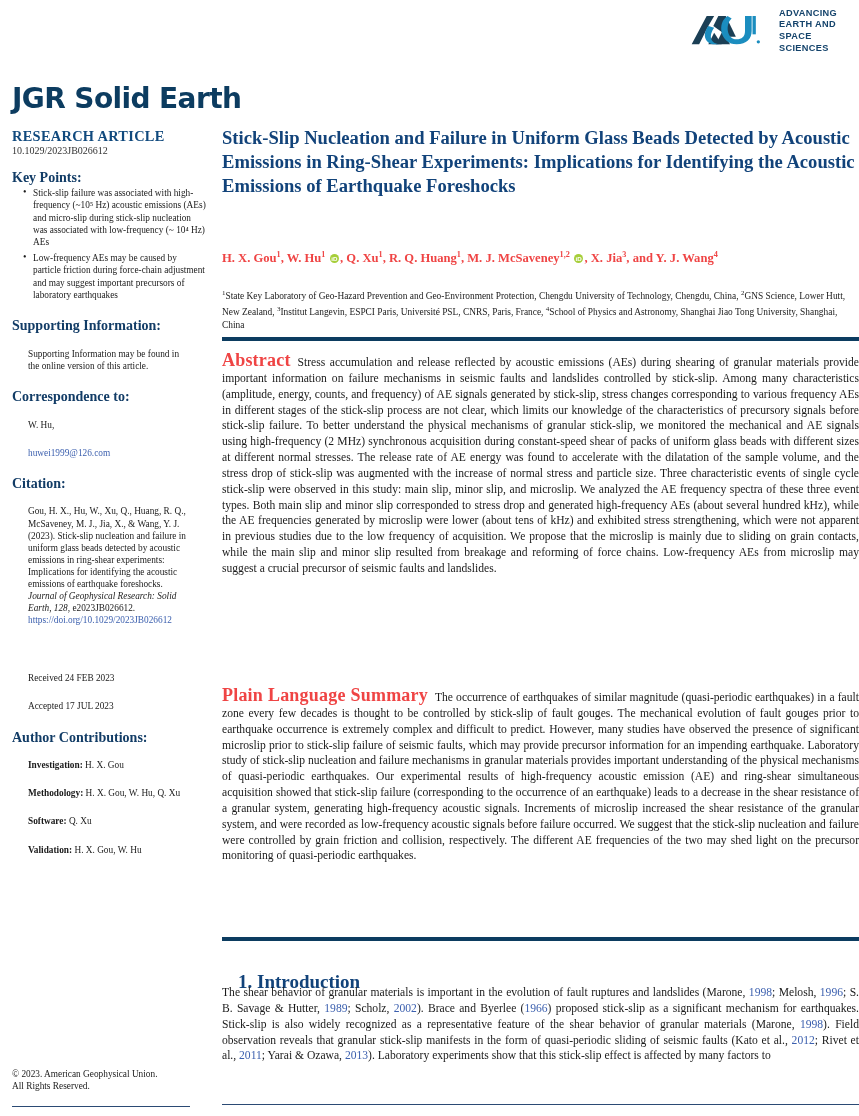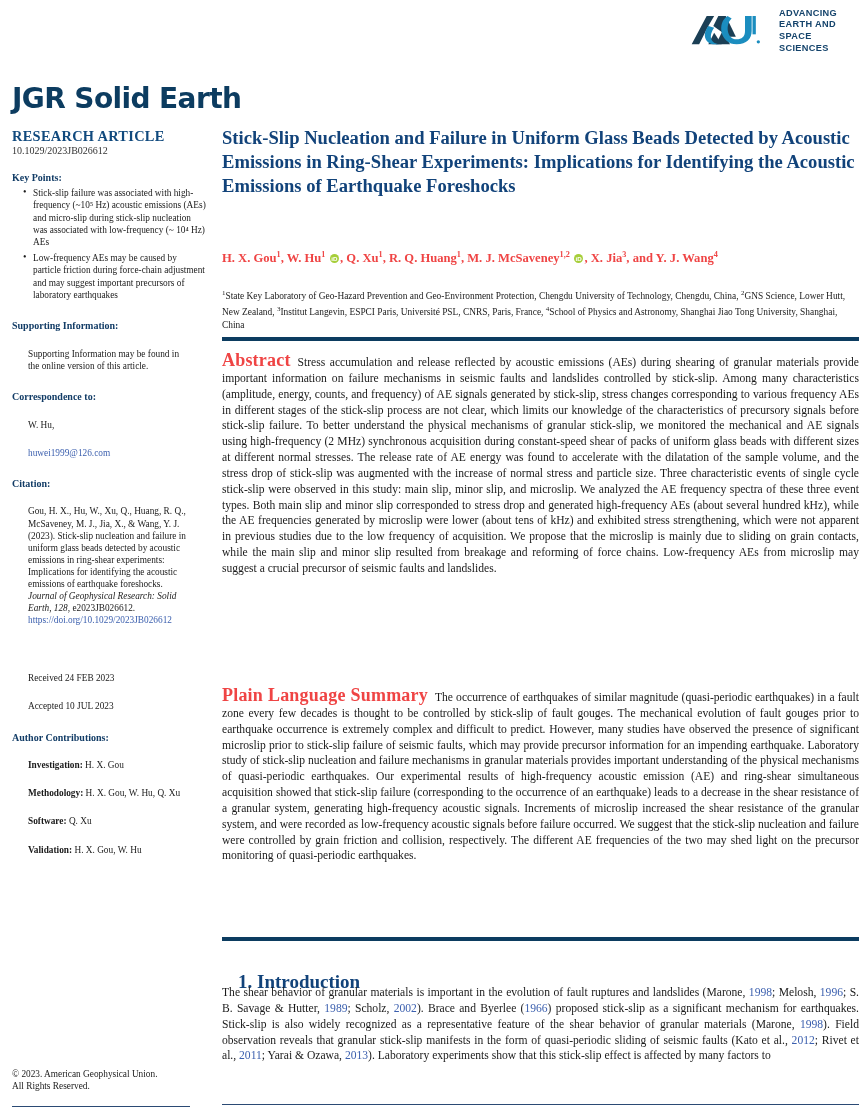--- a/index.html
+++ b/index.html
@@ -68,21 +68,21 @@
     color: #114a7e;
     margin: 0 0 2px 0;
   }
   .doi-line {
     font-size: 10px;
     color: #333;
     margin-bottom: 16px;
   }
   .sb-head {
     font-weight: bold;
-    font-size: 10px;
+    font-size: 14px;
     color: #123c66;
     margin: 8px 0 3px 0;
   }
   .sb-head.spaced { margin-top: 19px; }
   ul.keypoints {
     margin: 0;
     padding: 0 0 0 12px;
     list-style: none;
   }
   ul.keypoints li {
@@ -274,21 +274,21 @@
 
   <div class="sb-head spaced">Correspondence to:</div>
   <p class="sb-body">W. Hu,</p>
   <p class="sb-body sb-link">huwei1999@126.com</p>
 
   <div class="sb-head spaced">Citation:</div>
   <p class="sb-body"><span>Gou, H. X., Hu, W., Xu, Q., Huang, R. Q., McSaveney, M. J., Jia, X., &amp; Wang, Y. J. (2023). Stick-slip nucleation and failure in uniform glass beads detected by acoustic emissions in ring-shear experiments: Implications for identifying the acoustic emissions of earthquake foreshocks. </span><span class="cit-italic">Journal of Geophysical Research: Solid Earth, 128</span><span>, e2023JB026612. </span><span class="sb-link">https://doi.org/10.1029/2023JB026612</span></p>
 
   <div class="sb-gap"></div>
   <p class="sb-body">Received 24 FEB 2023</p>
-  <p class="sb-body">Accepted 10 JUL 2023</p>
+  <p class="sb-body">Accepted 17 JUL 2023</p>
 
   <div class="sb-head spaced">Author Contributions:</div>
   <p class="sb-body"><span class="contrib-label">Investigation:</span><span> H. X. Gou</span></p>
   <p class="sb-body"><span class="contrib-label">Methodology:</span><span> H. X. Gou, W. Hu, Q. Xu</span></p>
   <p class="sb-body"><span class="contrib-label">Software:</span><span> Q. Xu</span></p>
   <p class="sb-body"><span class="contrib-label">Validation:</span><span> H. X. Gou, W. Hu</span></p>
 </div>
 
 <div class="copyright">
   <div>© 2023. American Geophysical Union.</div>

